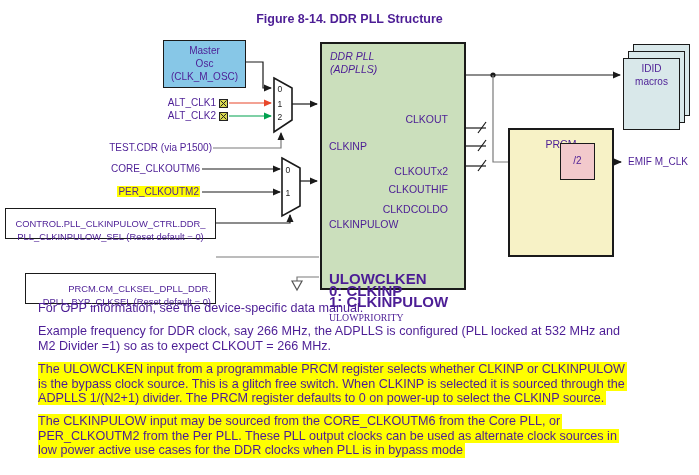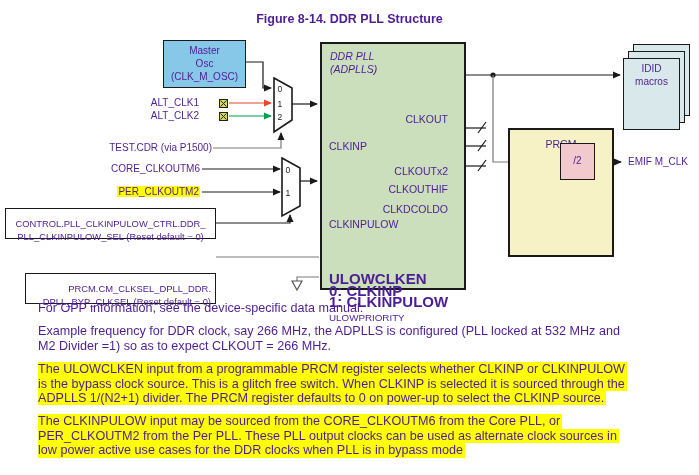--- a/index.html
+++ b/index.html
@@ -22,21 +22,21 @@
   }
   .pll {
     left:320px; top:42px; width:146px; height:248px;
     background:var(--pll_fill,#CBDFBC); border-width:2px;
   }
   .pll .name { position:absolute; left:8px; top:6px; font-size:10.5px; line-height:13px;font-style:italic; }
   .port { position:absolute; font-size:10.5px; line-height:12px; white-space:nowrap; }
   .pr { right:16px; text-align:left; }
   .pl { left:7px; }
   .ulow { position:absolute; left:7px; top:229px; font-size:15px; line-height:11.5px;font-weight:bold; }
-  .ulowp { position:absolute; left:7px; top:268px; font-size:9.8px; }
+  .ulowp { position:absolute; left:7px; top:268px; font-size:9.8px;font-family:Liberation Serif, serif; }
 
   .prcm-box {
     left:508px; top:88px; width:106px; height:129px;
     background:var(--prcm_fill,#F7F2C6); border-width:2px;margin-top:40px;
   }
   .prcm-box .t { position:absolute; top:8px; width:100%; text-align:center; font-size:10.5px; }
   .div2 {
     left:560px; top:143px; width:35px; height:37px;
     background:var(--divider_fill,#F2C9CC);
     font-size:10px; text-align:center; line-height:34px;
@@ -49,21 +49,21 @@
 
   .regbox {
     background:#fff; font-size:9.4px; line-height:13px; padding-top:8px;
     box-sizing:border-box;
   }
   .ctrl-box { left:5px; top:208px; width:211px; height:31px; text-align:center; }
   .prcmreg-box { left:25px; top:241px; width:191px; height:31px; text-align:right; padding-right:4px;margin-top:32px; }
 
   .sig { position:absolute; font-size:10px; line-height:12px; white-space:nowrap; }
   .ra { text-align:right; }
-  .sigrow { position:absolute; display:flex; justify-content:flex-end; align-items:center; gap:20px; height:12px; }
+  .sigrow { position:absolute; display:flex; justify-content:flex-end; align-items:center; gap:3px; height:12px; }
   .hl-badge { background:var(--highlight,#FFFF00); padding:0 1px; }
 
   .notes { position:absolute; left:38px; top:301px; width:648px; font-size:12.6px; line-height:14.4px; }
   .notes p { margin:0 0 9px 0; }
   .hl-line { background:var(--highlight,#FFFF00); width:fit-content; padding:0 2px 0 0; }
 
   .mux  { fill:#fff; stroke:#1a1a1a; stroke-width:1.6; }
   .mt   { font-size:8.5px; fill:#1a1a1a; font-family:"Liberation Sans",sans-serif; }
   .w    { fill:none; stroke:var(--wire,#1a1a1a); stroke-width:1.2; }
   .wr   { fill:none; stroke:var(--alt_clk1_wire,#E8472B); stroke-width:1.2; }

